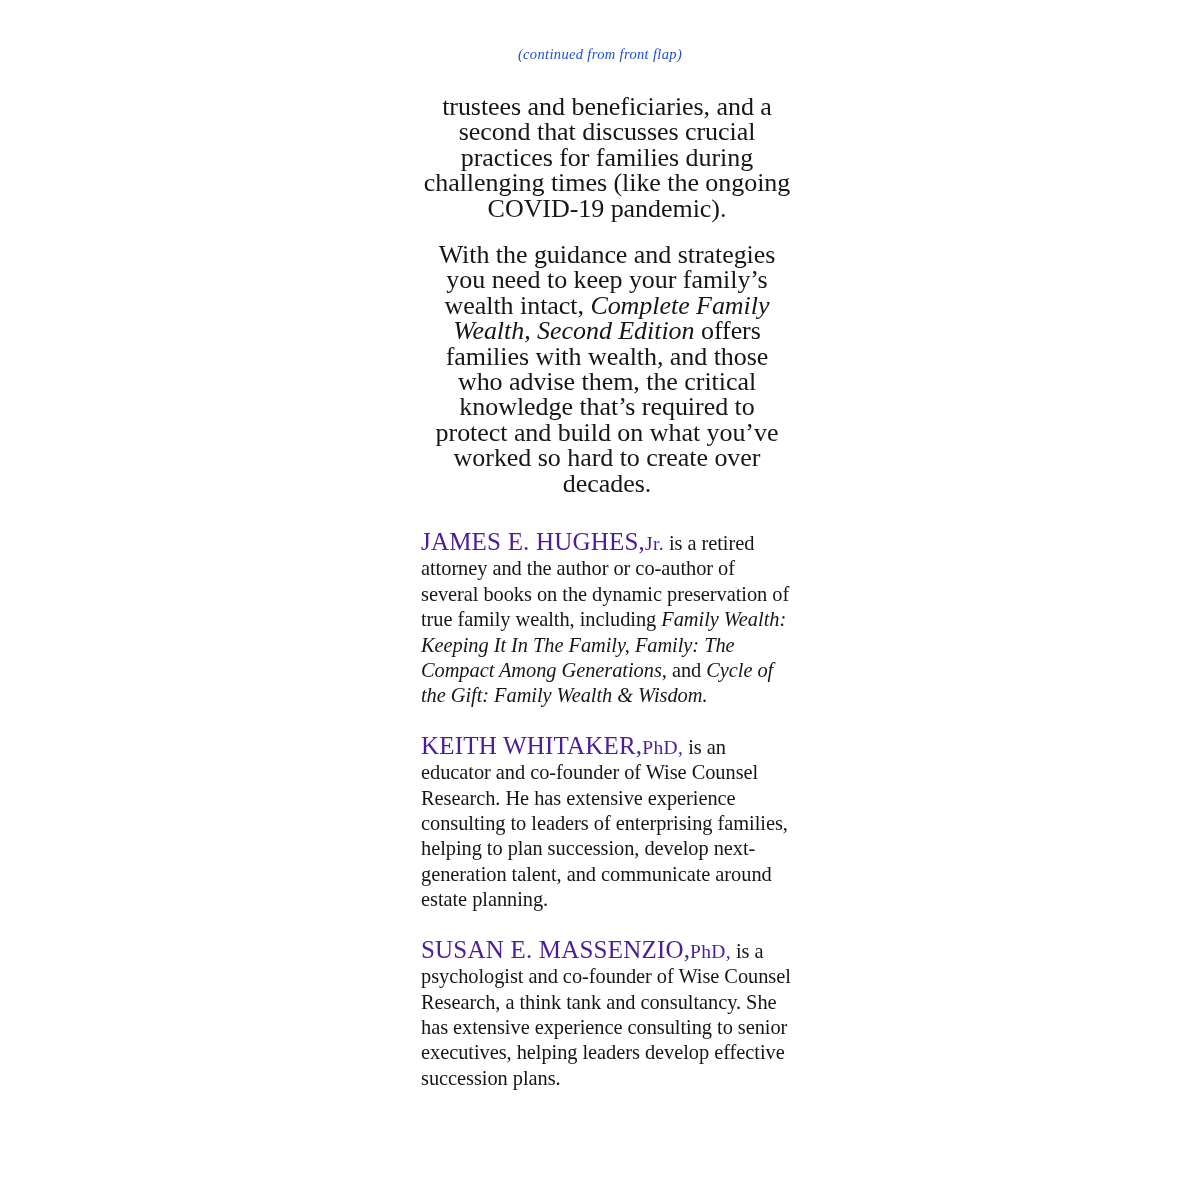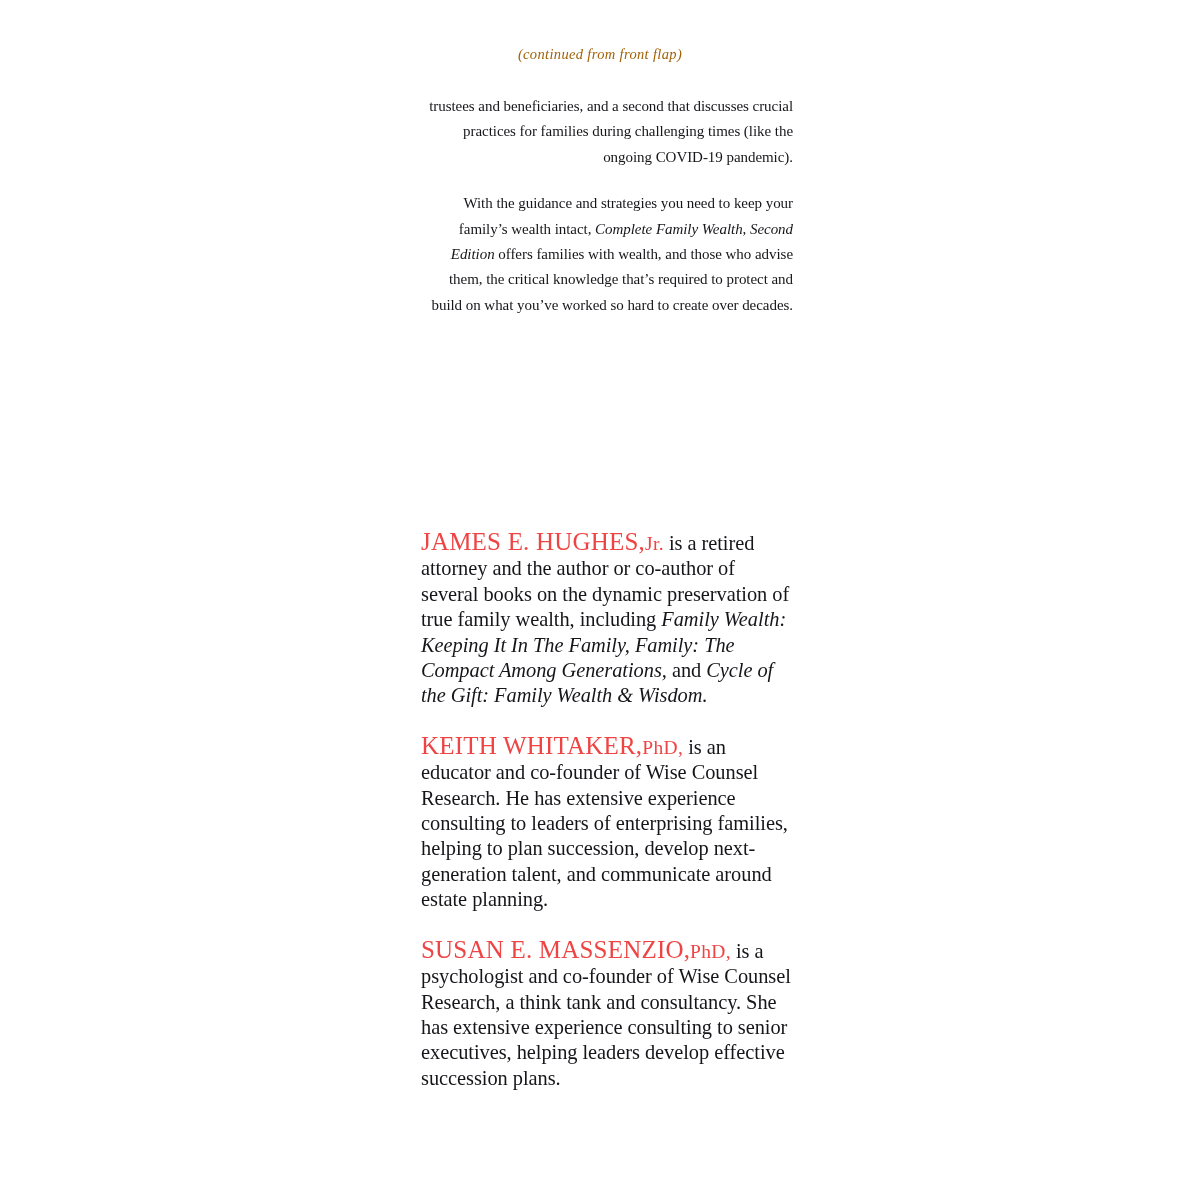--- a/index.html
+++ b/index.html
@@ -21,42 +21,42 @@
     box-sizing: border-box;
   }
 
   
   .continued-line {
     position: absolute;
     top: 46px;
     left: 0;
     width: 1200px;
     text-align: center;
-    color: #a16207;
+    color: #1d4ed8;
     font-style: italic;
     font-size: 14.5px;
     letter-spacing: 0.35px;
     font-family: "Liberation Serif", "DejaVu Serif", serif;
   }
 
   
   .column {
     position: absolute;
     left: 421px;
     top: 94px;
     width: 372px;
   }
 
   .para {
     color: #16161a;
-    font-size: 15px;
+    font-size: 26px;
     line-height: 25.4px;
     margin: 0 0 21px 0;
     letter-spacing: -0.05px;
-    text-align: right;
+    text-align: center;
   }
 
   .para.last-intro {
     margin-bottom: 0;
   }
 
   .para em,
   .bio em {
     font-style: italic;
   }
@@ -75,21 +75,21 @@
     line-height: 25.4px;
     margin: 0 0 24px 0;
     letter-spacing: -0.05px;
   }
 
   .bio:last-child {
     margin-bottom: 0;
   }
 
   .author-name {
-    color: #ef4444;
+    color: #4c1d95;
     font-size: 25px;
     letter-spacing: 0.2px;
     line-height: 25.4px;
   }
 
   .smallcaps {
     font-size: 0.78em;
     letter-spacing: 0.3px;
   }
 

